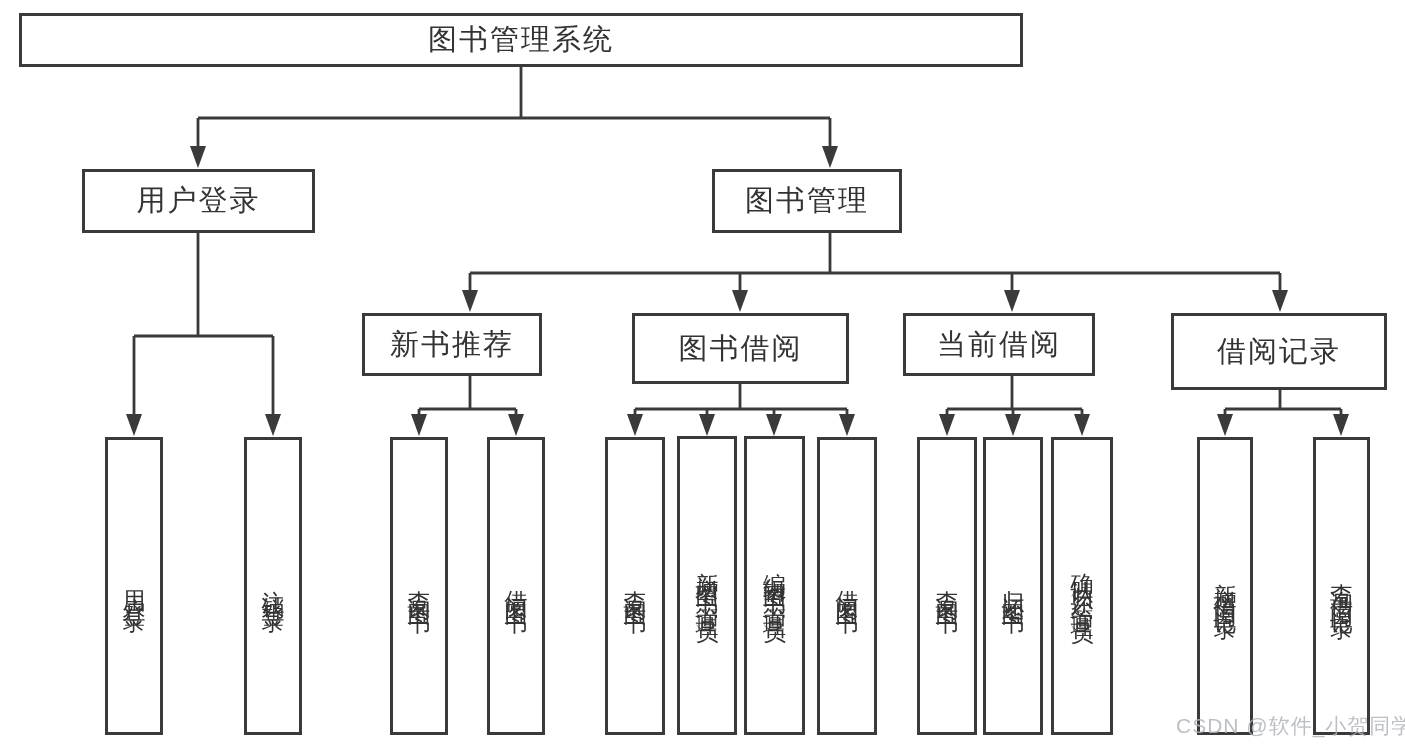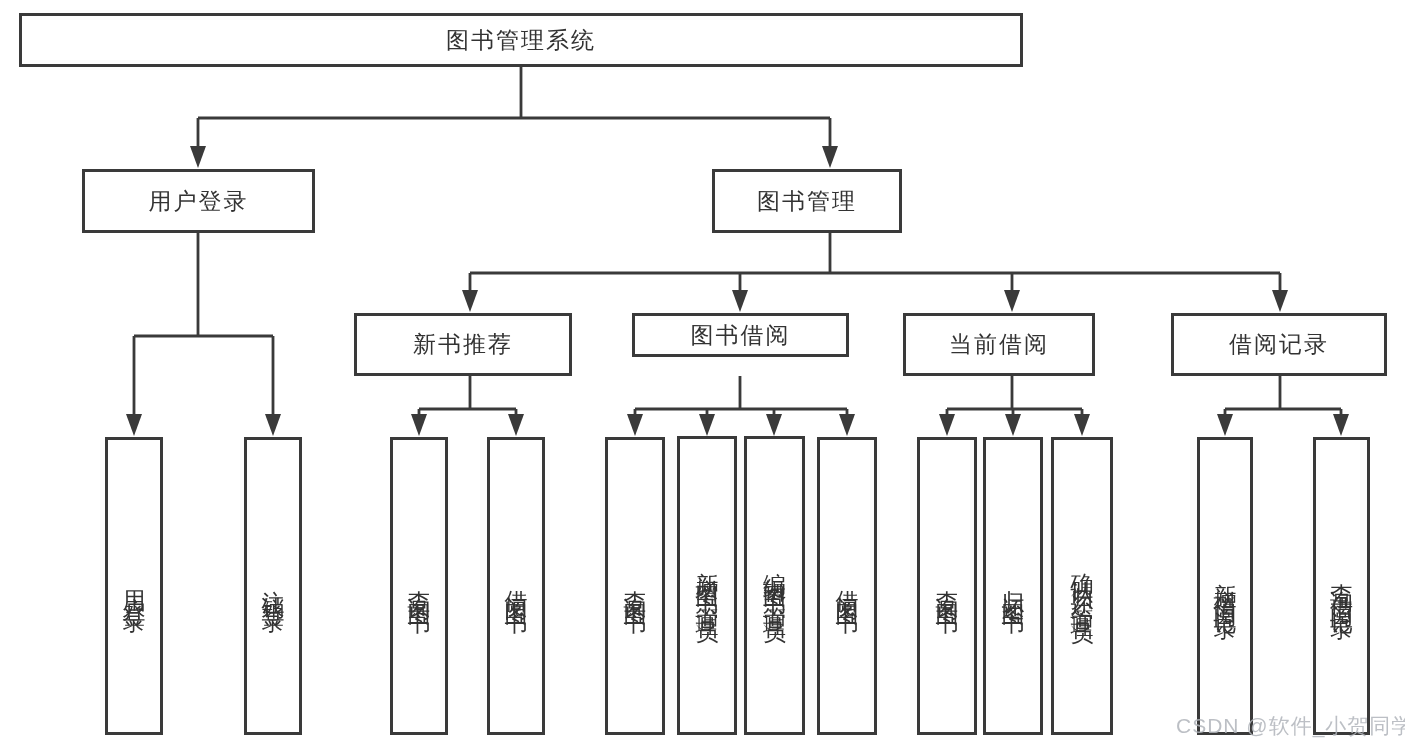--- a/index.html
+++ b/index.html
@@ -16,21 +16,21 @@
     box-sizing:border-box;
     border:3px solid #3a3a3a;
     background:#ffffff;
     display:flex;
     align-items:center;
     justify-content:center;
     color:#333333;
     z-index:2;
   }
   .hlabel{
-    font-size:23px;
+    font-size:29px;
     letter-spacing:2px;
     white-space:nowrap;
   }
   .vnode{width:58px;}
   .vlabel{
     writing-mode:vertical-rl;
     text-orientation:mixed;
     font-size:23px;
     line-height:1;
     letter-spacing:7px;
@@ -96,30 +96,30 @@
     <span class="hlabel">图书管理系统</span>
   </div>
 
   <div class="node" style="left:82px;top:169px;width:233px;height:64px;">
     <span class="hlabel">用户登录</span>
   </div>
   <div class="node" style="left:712px;top:169px;width:190px;height:64px;">
     <span class="hlabel">图书管理</span>
   </div>
 
-  <div class="node" style="left:354px;top:313px;width:218px;height:63px;">
+  <div class="node" style="left:362px;top:313px;width:180px;height:63px;">
     <span class="hlabel">新书推荐</span>
   </div>
-  <div class="node" style="left:632px;top:313px;width:217px;height:44px;">
+  <div class="node" style="left:632px;top:313px;width:217px;height:71px;">
     <span class="hlabel">图书借阅</span>
   </div>
   <div class="node" style="left:903px;top:313px;width:192px;height:63px;">
     <span class="hlabel">当前借阅</span>
   </div>
-  <div class="node" style="left:1171px;top:313px;width:216px;height:63px;">
+  <div class="node" style="left:1171px;top:313px;width:216px;height:77px;">
     <span class="hlabel">借阅记录</span>
   </div>
 
   <div class="node vnode" style="left:105px;top:437px;height:298px;">
     <span class="vlabel">用户登录</span>
   </div>
   <div class="node vnode" style="left:244px;top:437px;height:298px;">
     <span class="vlabel">注销登录</span>
   </div>
 

